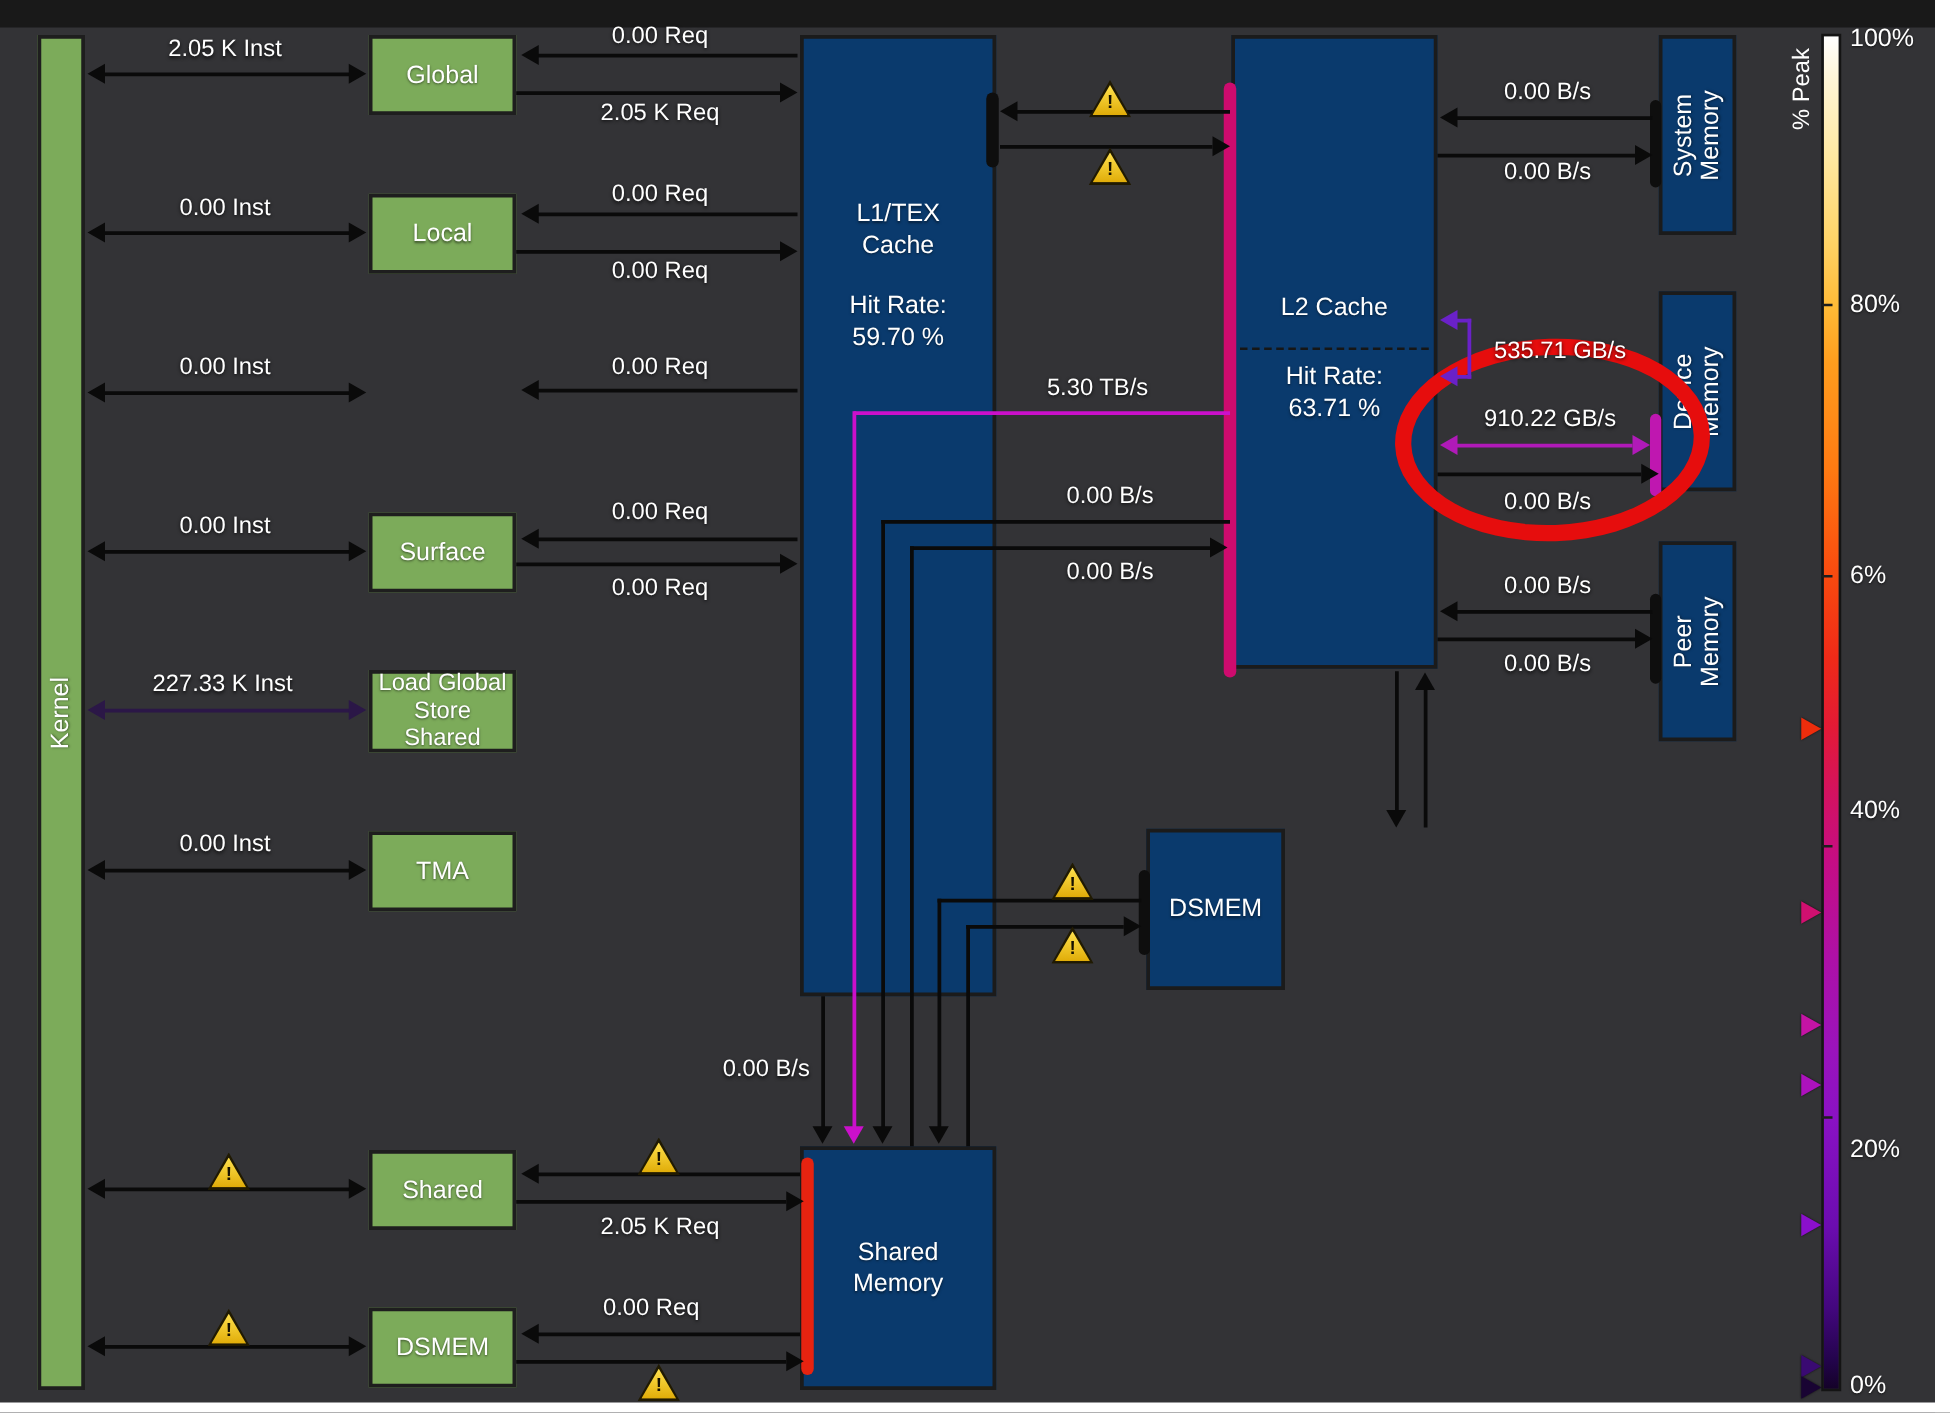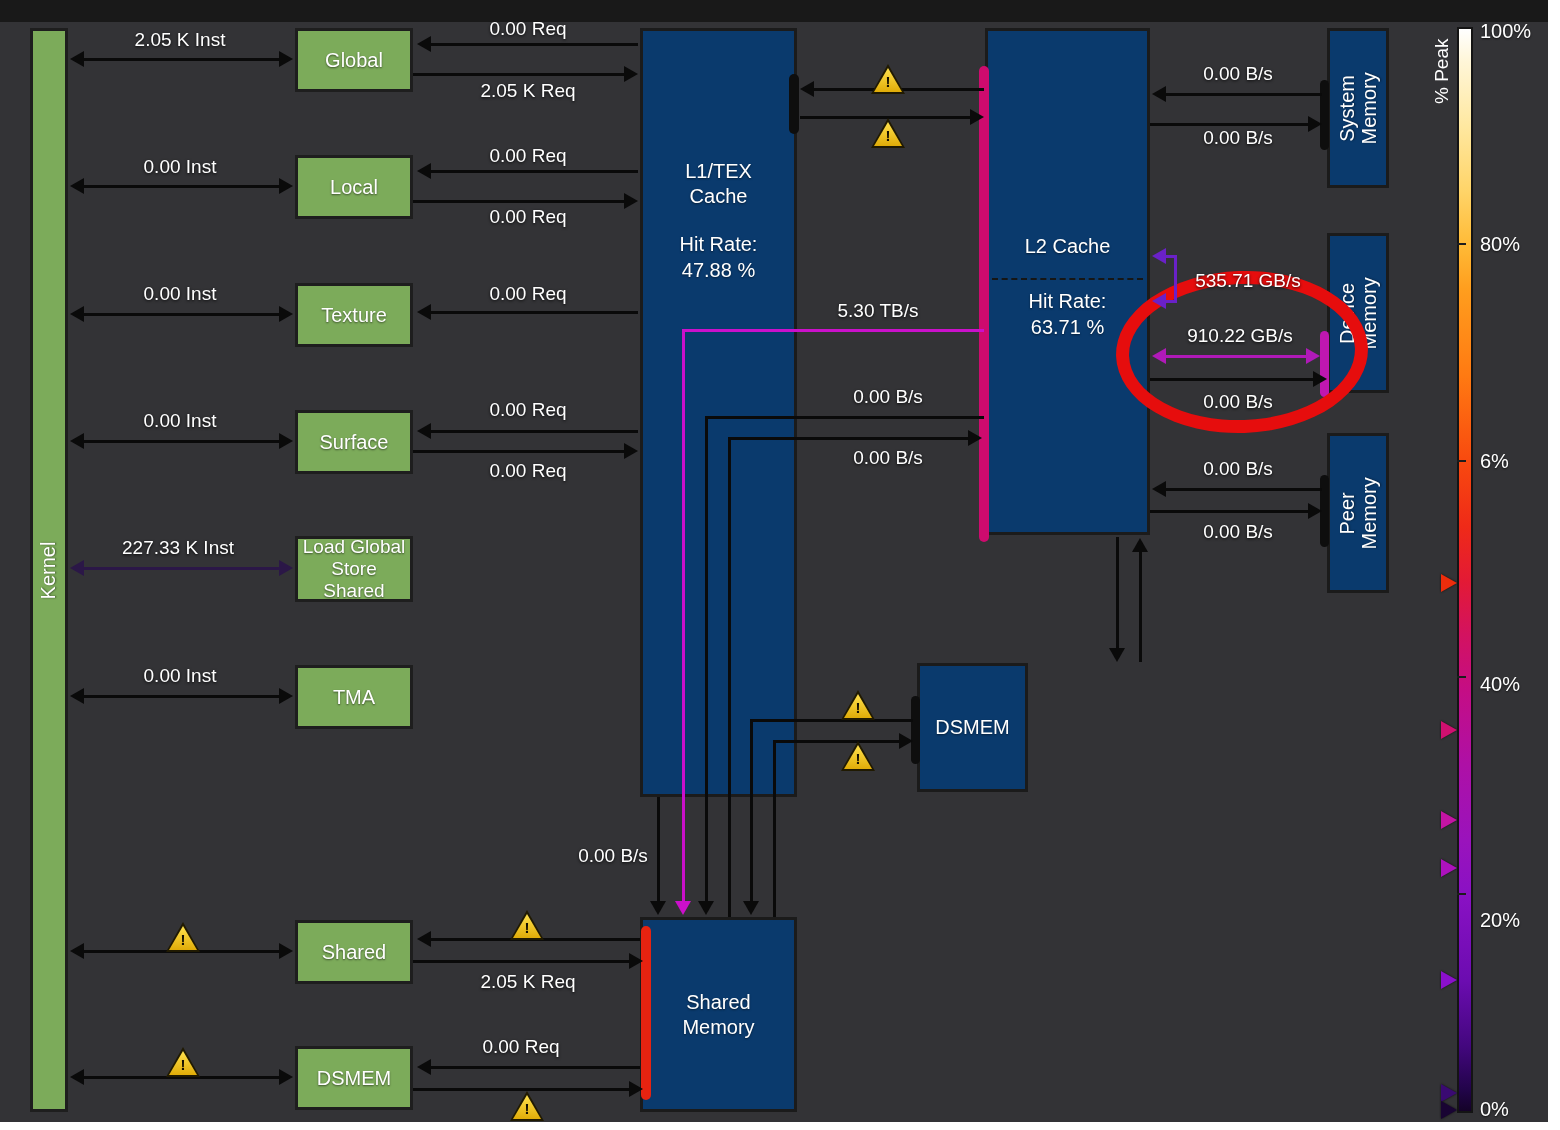--- a/index.html
+++ b/index.html
@@ -63,21 +63,21 @@
 
   <div class="kernel" style="left:30px; top:28px; width:38px; height:1084px;">
     <div class="rot">Kernel</div>
   </div>
 
   <div class="block" style="left:640px; top:28px; width:157px; height:769px;">
     <div style="padding-top:128px;">
       <div class="btitle" style="width:84px;">L1/TEX Cache</div>
       <div class="bstat">
         <div>Hit Rate:</div>
-        <div>47.88 %</div>
+        <div>59.70 %</div>
       </div>
     </div>
   </div>
 
   <div class="block" style="left:985px; top:28px; width:165px; height:507px;">
     <div class="btitle" style="position:absolute; left:0; right:0; top:203px;">L2 Cache</div>
     <div class="divider" style="top:247px;"></div>
     <div style="position:absolute; left:0; right:0; top:257px; font-size:20px; line-height:1.3;">
       <div>Hit Rate:</div>
       <div>63.71 %</div>
@@ -116,23 +116,20 @@
   <div class="scale-bar"></div>
   <div class="scale-title">% Peak</div>
 
   <div class="edge-r"></div>
   <div class="edge-b"></div>
 <div class="unit" style="left: 295px; width: 118px; top: 28px; height: 64px;">
       <div>Global</div>
     </div>
     <div class="unit" style="left: 295px; width: 118px; top: 155px; height: 64px;">
       <div>Local</div>
-    </div>
-    <div class="unit" style="left: 295px; width: 118px; top: 283px; height: 64px;">
-      <div>Texture</div>
     </div>
     <div class="unit" style="left: 295px; width: 118px; top: 410px; height: 64px;">
       <div>Surface</div>
     </div>
     <div class="unit" style="left: 295px; width: 118px; top: 536px; height: 66px;">
       <div style="width: 106px; font-size: 19px; line-height: 1.15;">Load Global Store Shared</div>
     </div>
     <div class="unit" style="left: 295px; width: 118px; top: 665px; height: 64px;">
       <div>TMA</div>
     </div>
@@ -295,21 +292,21 @@
     <div class="flow-label" style="left: 1248px; top: 281px;">535.71 GB/s</div>
     <div class="flow-label" style="left: 1240px; top: 336px;">910.22 GB/s</div>
     <div class="flow-label" style="left: 1238px; top: 402px;">0.00 B/s</div>
     <div class="flow-label" style="left: 1238px; top: 469px;">0.00 B/s</div>
     <div class="flow-label" style="left: 1238px; top: 532px;">0.00 B/s</div>
     <div class="scale-label" style="top: 31px;">100%</div>
     <div class="scale-label" style="top: 244px;">80%</div>
     <div class="scale-dash" style="top: 243px;"></div>
     <div class="scale-label" style="top: 461px;">6%</div>
     <div class="scale-dash" style="top: 460px;"></div>
-    <div class="scale-label" style="top: 684px;">40%</div>
+    <div class="scale-label" style="top: 649px;">40%</div>
     <div class="scale-dash" style="top: 676px;"></div>
     <div class="scale-label" style="top: 920px;">20%</div>
     <div class="scale-dash" style="top: 893px;"></div>
     <div class="scale-label" style="top: 1109px;">0%</div>
     <div class="scale-marker" style="top: 574px; border-left: 16px solid rgb(238, 45, 12);"></div>
     <div class="scale-marker" style="top: 721px; border-left: 16px solid rgb(208, 16, 112);"></div>
     <div class="scale-marker" style="top: 811px; border-left: 16px solid rgb(196, 20, 164);"></div>
     <div class="scale-marker" style="top: 859px; border-left: 16px solid rgb(173, 18, 189);"></div>
     <div class="scale-marker" style="top: 971px; border-left: 16px solid rgb(139, 16, 204);"></div>
     <div class="scale-marker" style="top: 1084px; border-left: 16px solid rgb(58, 10, 114);"></div>

